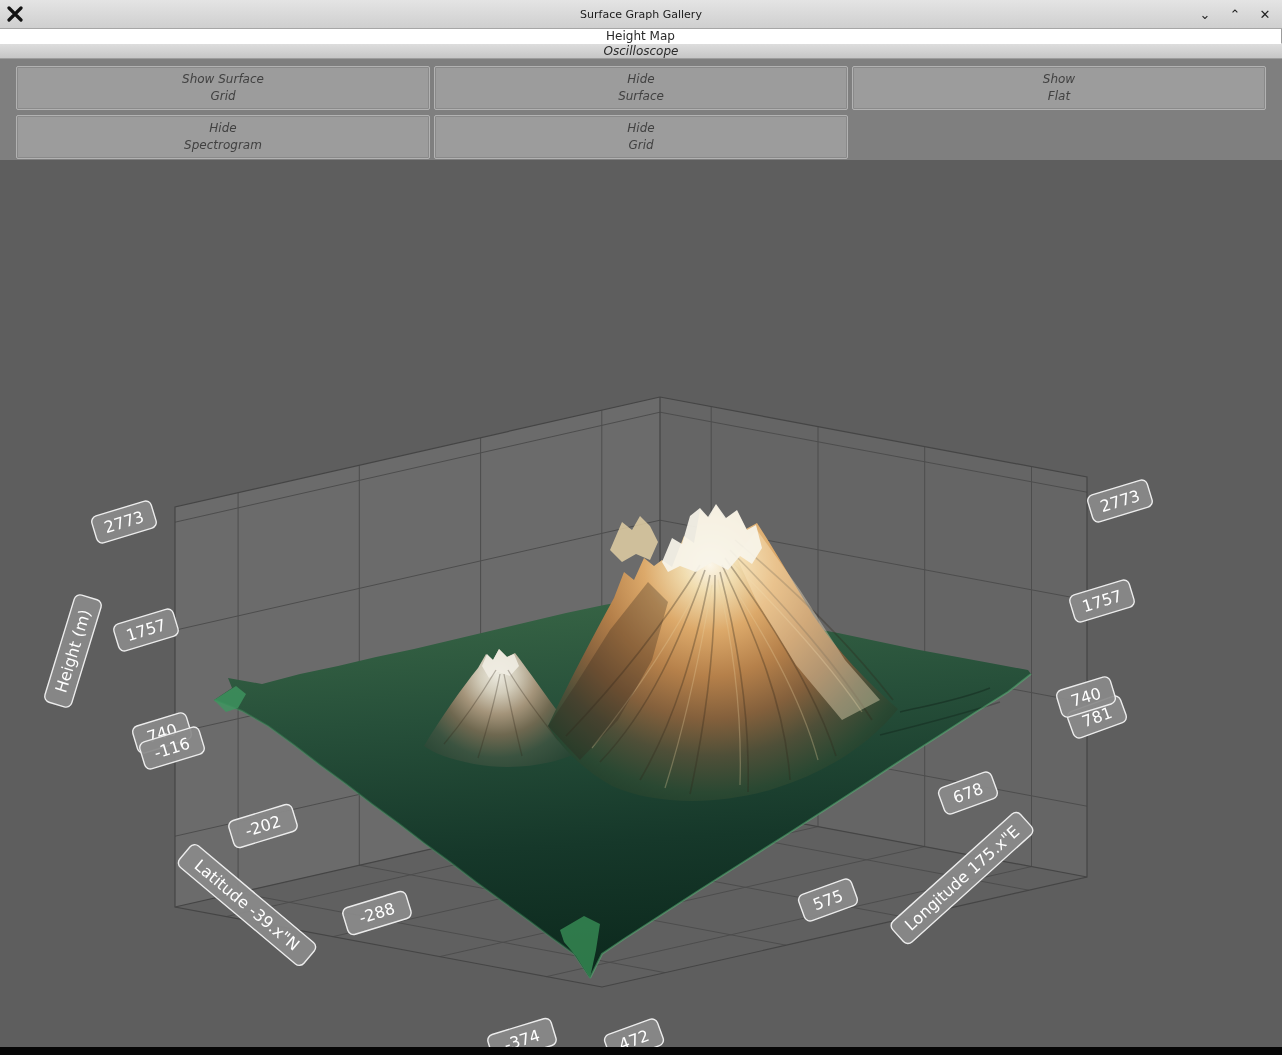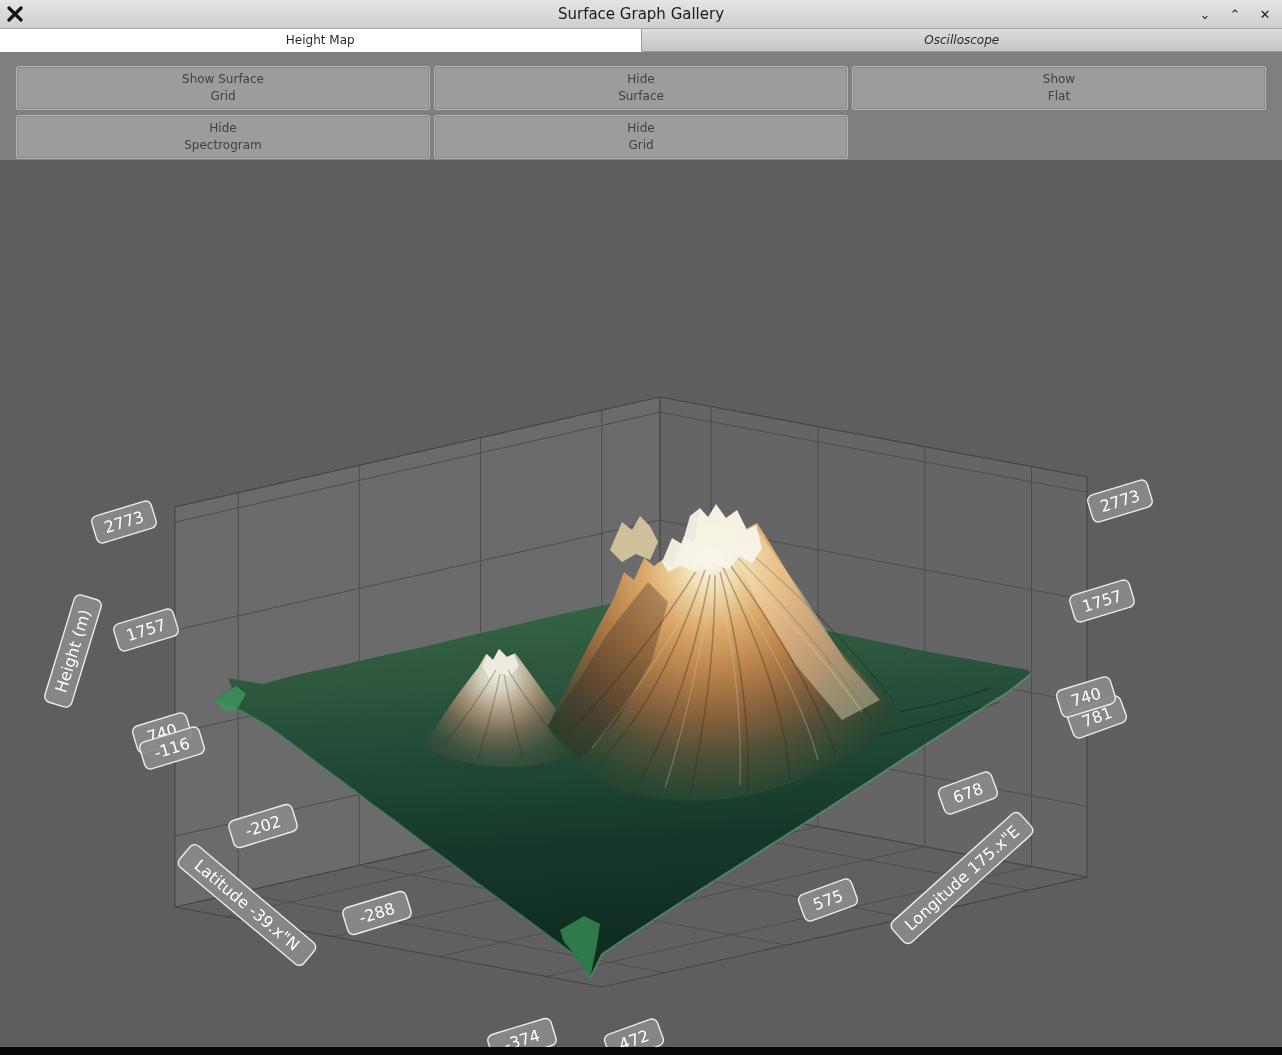--- a/index.html
+++ b/index.html
@@ -10,53 +10,53 @@
   }
   
   .titlebar {
     height:28px; background:linear-gradient(#e4e4e4,#cfcfcf);
     border-bottom:1px solid #a6a6a6; position:relative;
     display:flex; align-items:center;
   }
   .app-icon { position:absolute; left:7px; top:6px; width:16px; height:16px; }
   .win-title {
     position:absolute; left:0; right:0; text-align:center;
-    font-size:15px; color:#1b1b1b;
+    font-size:11px; color:#1b1b1b;
   }
   .win-controls {
     position:absolute; right:8px; top:0; height:28px;
     display:flex; align-items:center; gap:12px;
   }
   .win-btn {
     width:18px; height:18px; display:flex; align-items:center; justify-content:center;
     font-size:13px; color:#222; cursor:default; line-height:1;
   }
   
-  .tabbar { display:flex; height:23px; background:#ec4899; }
+  .tabbar { display:flex; height:23px; background:#ec4899;flex-direction:column; }
   .tab {
     flex:1; display:flex; align-items:center; justify-content:center;
     font-size:12px; color:#2a2a2a;
     background:linear-gradient(#dddddd,#c6c6c6);
     border-right:1px solid #9c9c9c; border-bottom:1px solid #9c9c9c;
     box-sizing:border-box;
   }
   .tab:last-child { border-right:none;font-style:italic; }
   .tab.active { background:#ffffff; border-bottom:1px solid #ffffff; }
   
   .button-grid {
     padding:14px 16px 0 16px;
     display:grid; grid-template-columns:1fr 1fr 1fr; gap:5px 4px;
     background:#7f7f7f;
   }
   .btn {
     height:42px; background:#9c9c9c;
     border:1px solid #b2b2b2; outline:1px solid #8a8a8a; outline-offset:-2px;
     border-radius:2px;
     display:flex; flex-direction:column; align-items:center; justify-content:center;
-    font-size:12px; line-height:17px; color:#414141; cursor:default;
+    font-size:12px; line-height:17px; color:#414141; cursor:default;font-style:italic;
   }
   
   .view3d {
     position:absolute; top:160px; left:0; width:1282px; height:887px;
     background:#5e5e5e;
   }
   .bottom-strip {
     position:absolute; left:0; bottom:0; width:1282px; height:8px; background:#060606;
   }
   

